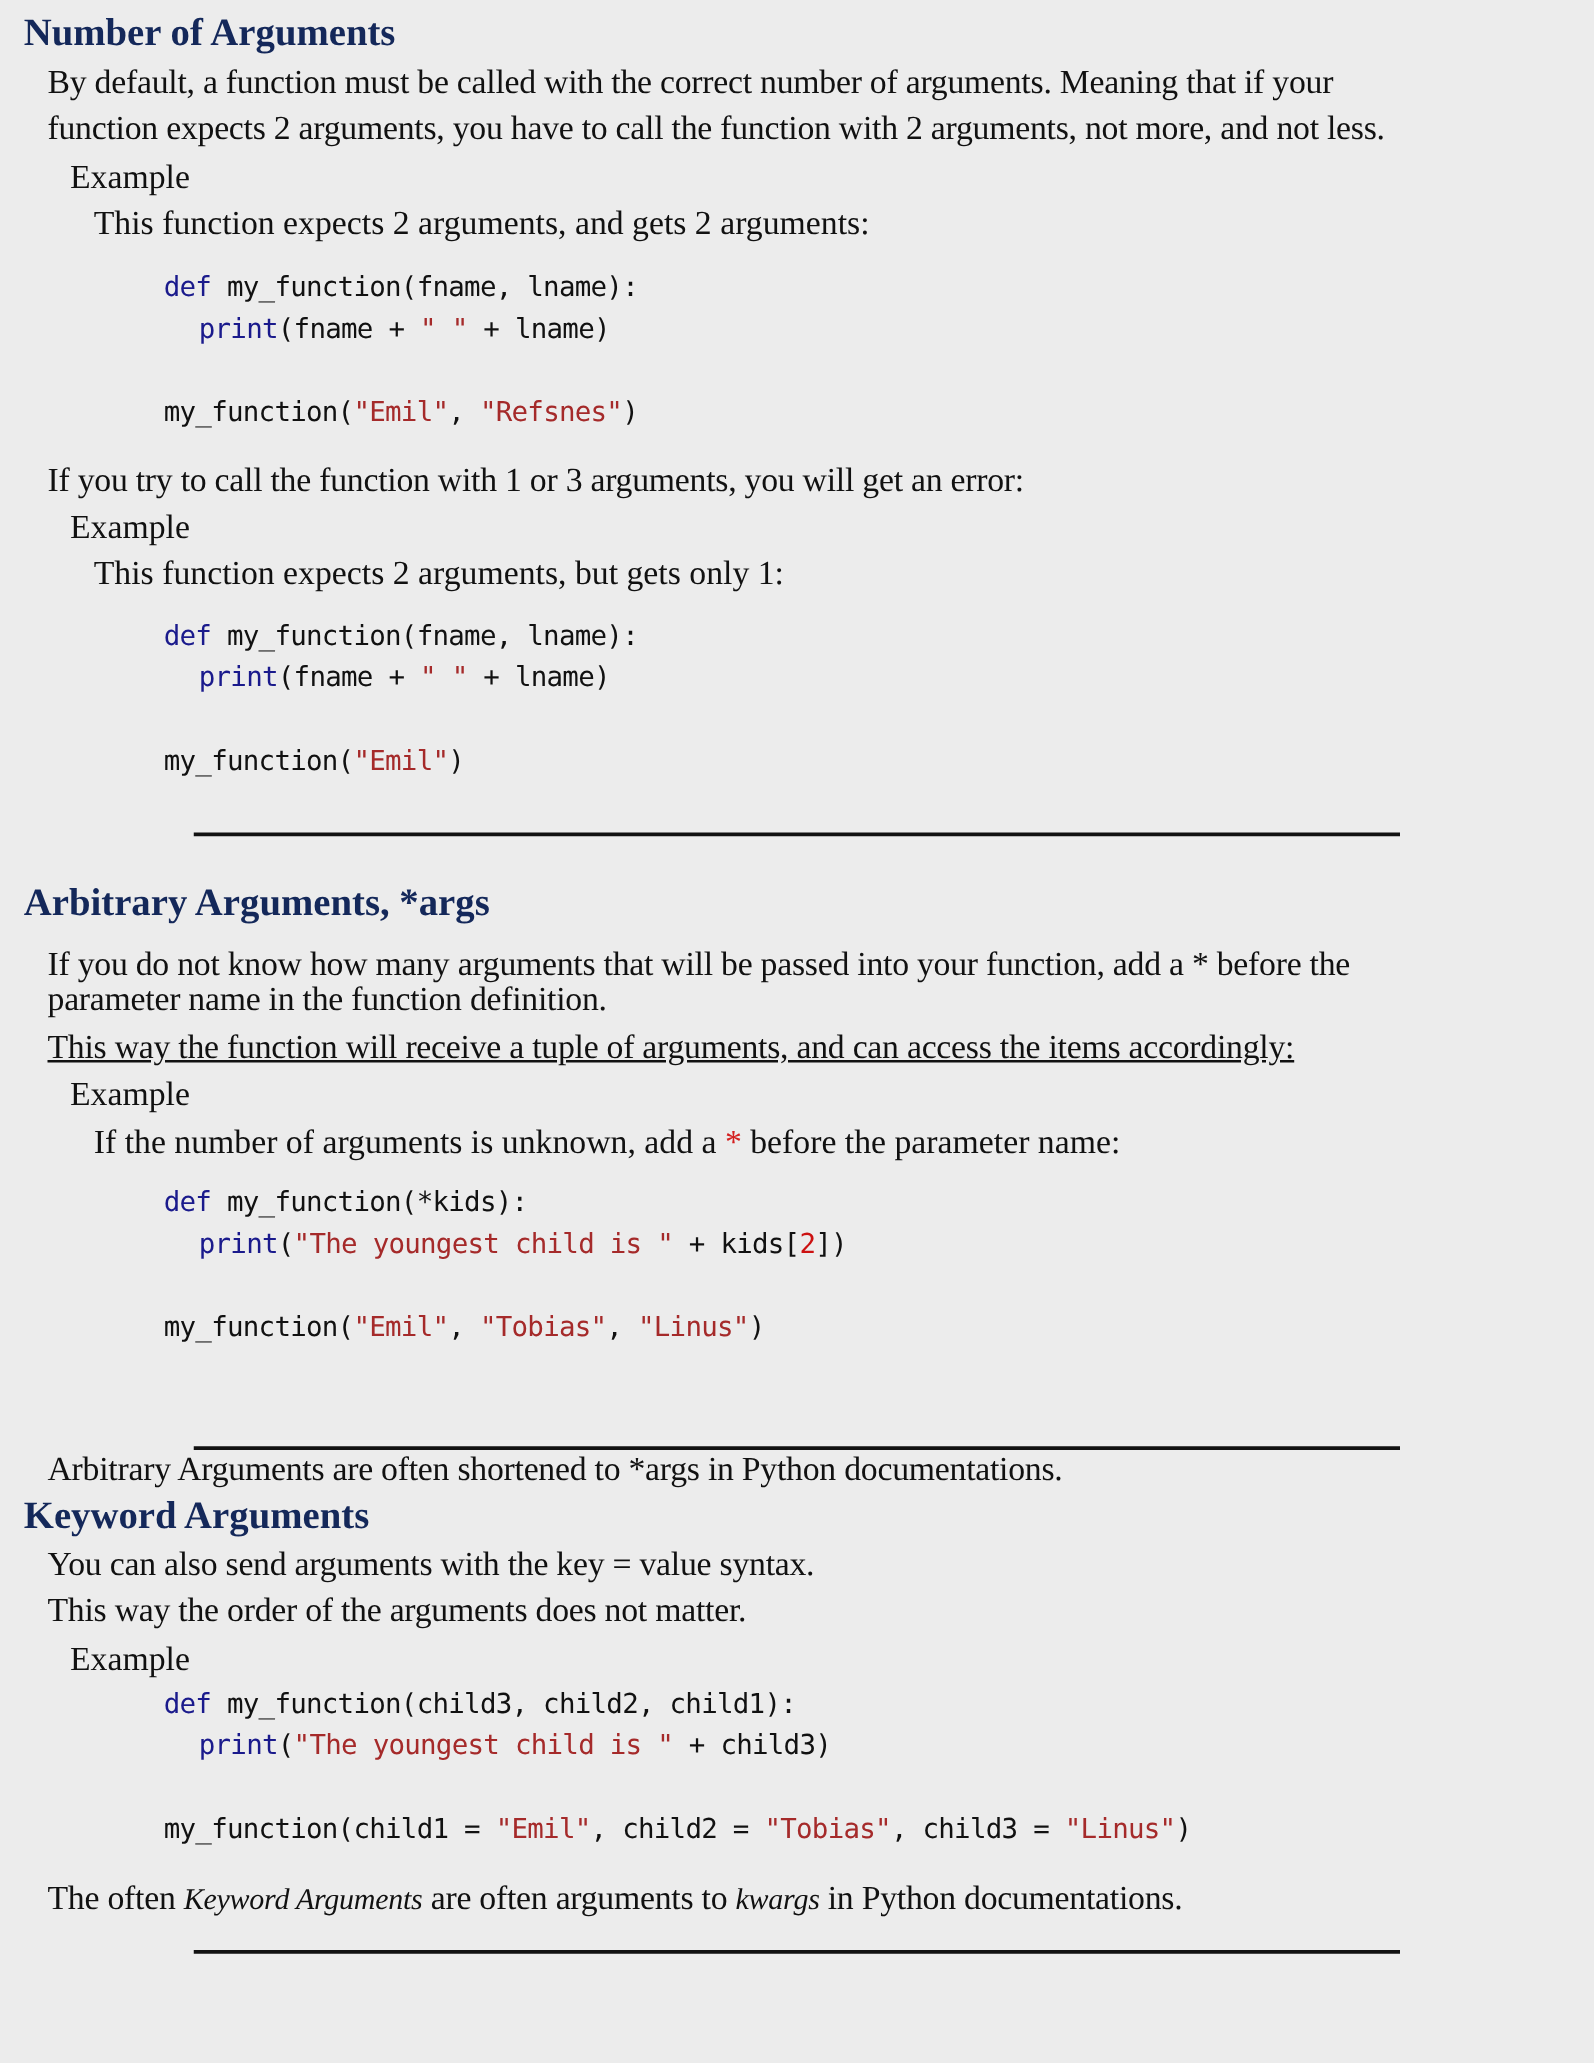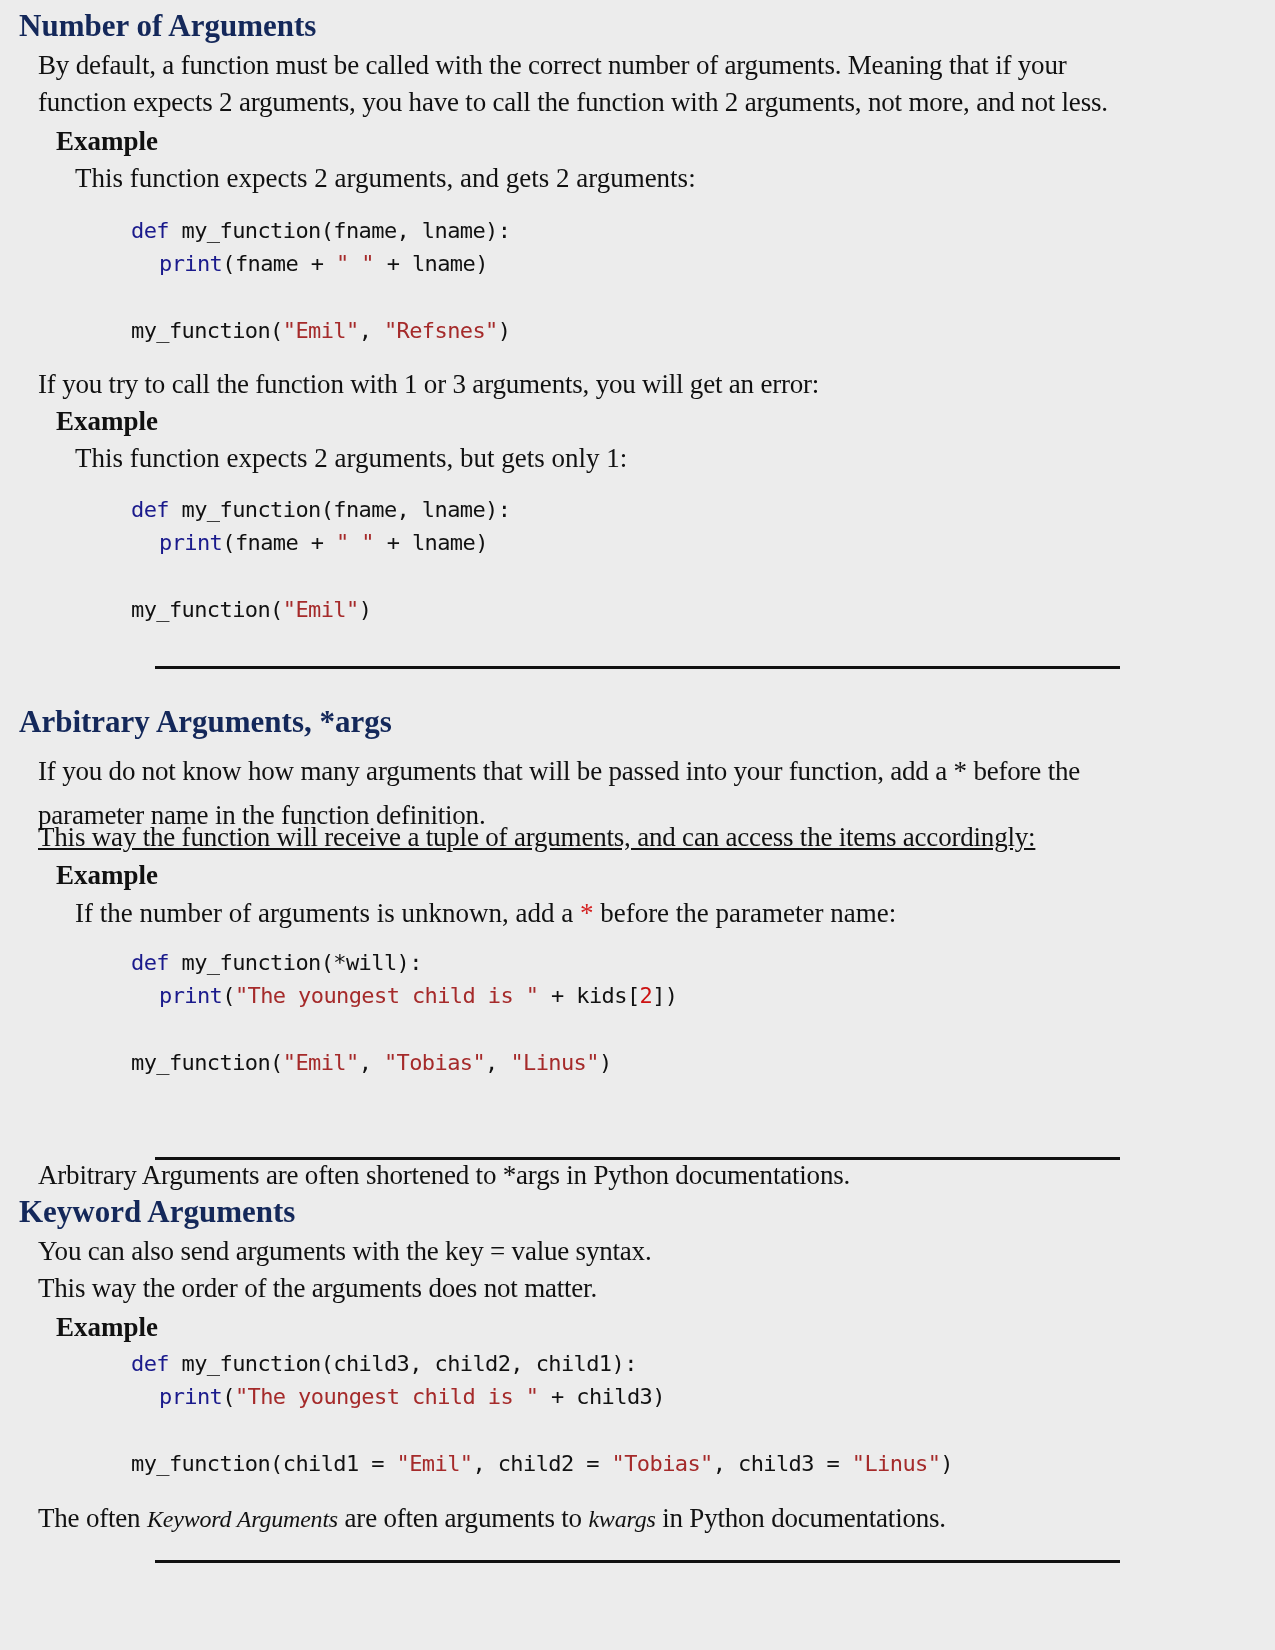--- a/index.html
+++ b/index.html
@@ -23,21 +23,21 @@
     color: #14285a;
     left: 19px;
   }
   .p {
     font-size: 27px;
     left: 38px;
     letter-spacing: -0.2px;
   }
   .ex {
     font-size: 27px;
-    font-weight: bold;
+    font-weight: normal;
     left: 56px;
   }
   .exdesc {
     font-size: 27px;
     left: 75px;
   }
   .code {
     font-family: "DejaVu Sans Mono", "Liberation Mono", monospace;
     font-size: 22px;
     left: 131px;
@@ -81,28 +81,28 @@
 <div>
   <div class="abs code" style="top:497px;"><span class="kw">def</span><span> my_function(fname, lname):</span></div>
   <div class="abs code indent" style="top:530px;"><span class="kw">print</span><span>(fname + </span><span class="str">" "</span><span> + lname)</span></div>
   <div class="abs code" style="top:597px;"><span>my_function(</span><span class="str">"Emil"</span><span>)</span></div>
 </div>
 
 <div class="rule" style="top:666px;"></div>
 
 <div class="abs h2" style="top:704px;">Arbitrary Arguments, *args</div>
 <div class="abs p" style="top:734px;margin-top:22px;">If you do not know how many arguments that will be passed into your function, add a * before the</div>
-<div class="abs p" style="top:800px;text-align:center;">parameter name in the function definition.</div>
+<div class="abs p" style="top:784px;text-align:center;">parameter name in the function definition.</div>
 <div class="abs p" style="top:822px;text-decoration:underline;">This way the function will receive a tuple of arguments, and can access the items accordingly:</div>
 
 <div class="abs ex" style="top:860px;">Example</div>
 <div class="abs exdesc" style="top:898px;"><span>If the number of arguments is unknown, add a </span><span class="red-star">*</span><span> before the parameter name:</span></div>
 
 <div>
-  <div class="abs code" style="top:950px;"><span class="kw">def</span><span> my_function(*will):</span></div>
+  <div class="abs code" style="top:950px;"><span class="kw">def</span><span> my_function(*kids):</span></div>
   <div class="abs code indent" style="top:983px;"><span class="kw">print</span><span>(</span><span class="str">"The youngest child is "</span><span> + kids[</span><span class="num">2</span><span>])</span></div>
   <div class="abs code" style="top:1050px;"><span>my_function(</span><span class="str">"Emil"</span><span>, </span><span class="str">"Tobias"</span><span>, </span><span class="str">"Linus"</span><span>)</span></div>
 </div>
 
 <div class="abs p" style="top:1160px;">Arbitrary Arguments are often shortened to *args in Python documentations.</div>
 
 <div class="rule" style="top:1157px;"></div>
 
 <div class="abs h2" style="top:1194px;">Keyword Arguments</div>
 <div class="abs p" style="top:1236px;">You can also send arguments with the key = value syntax.</div>

